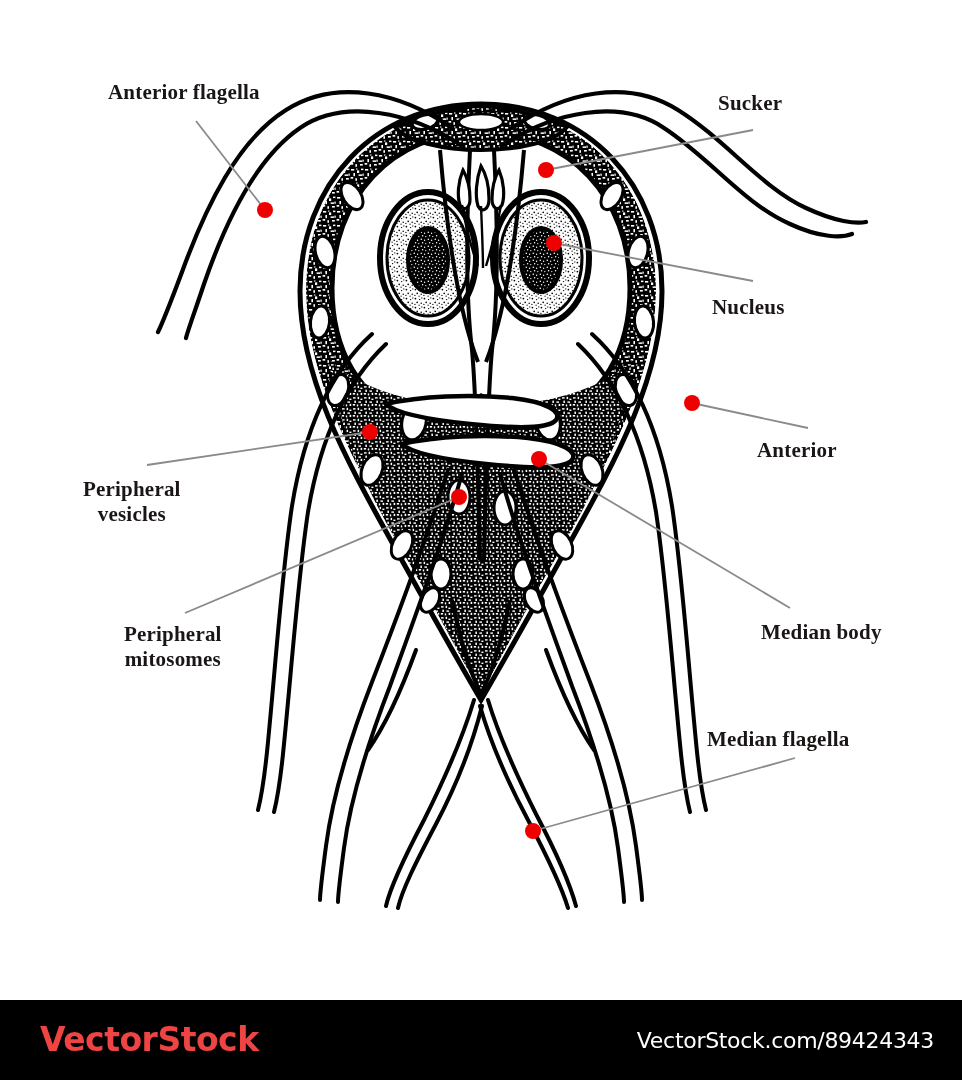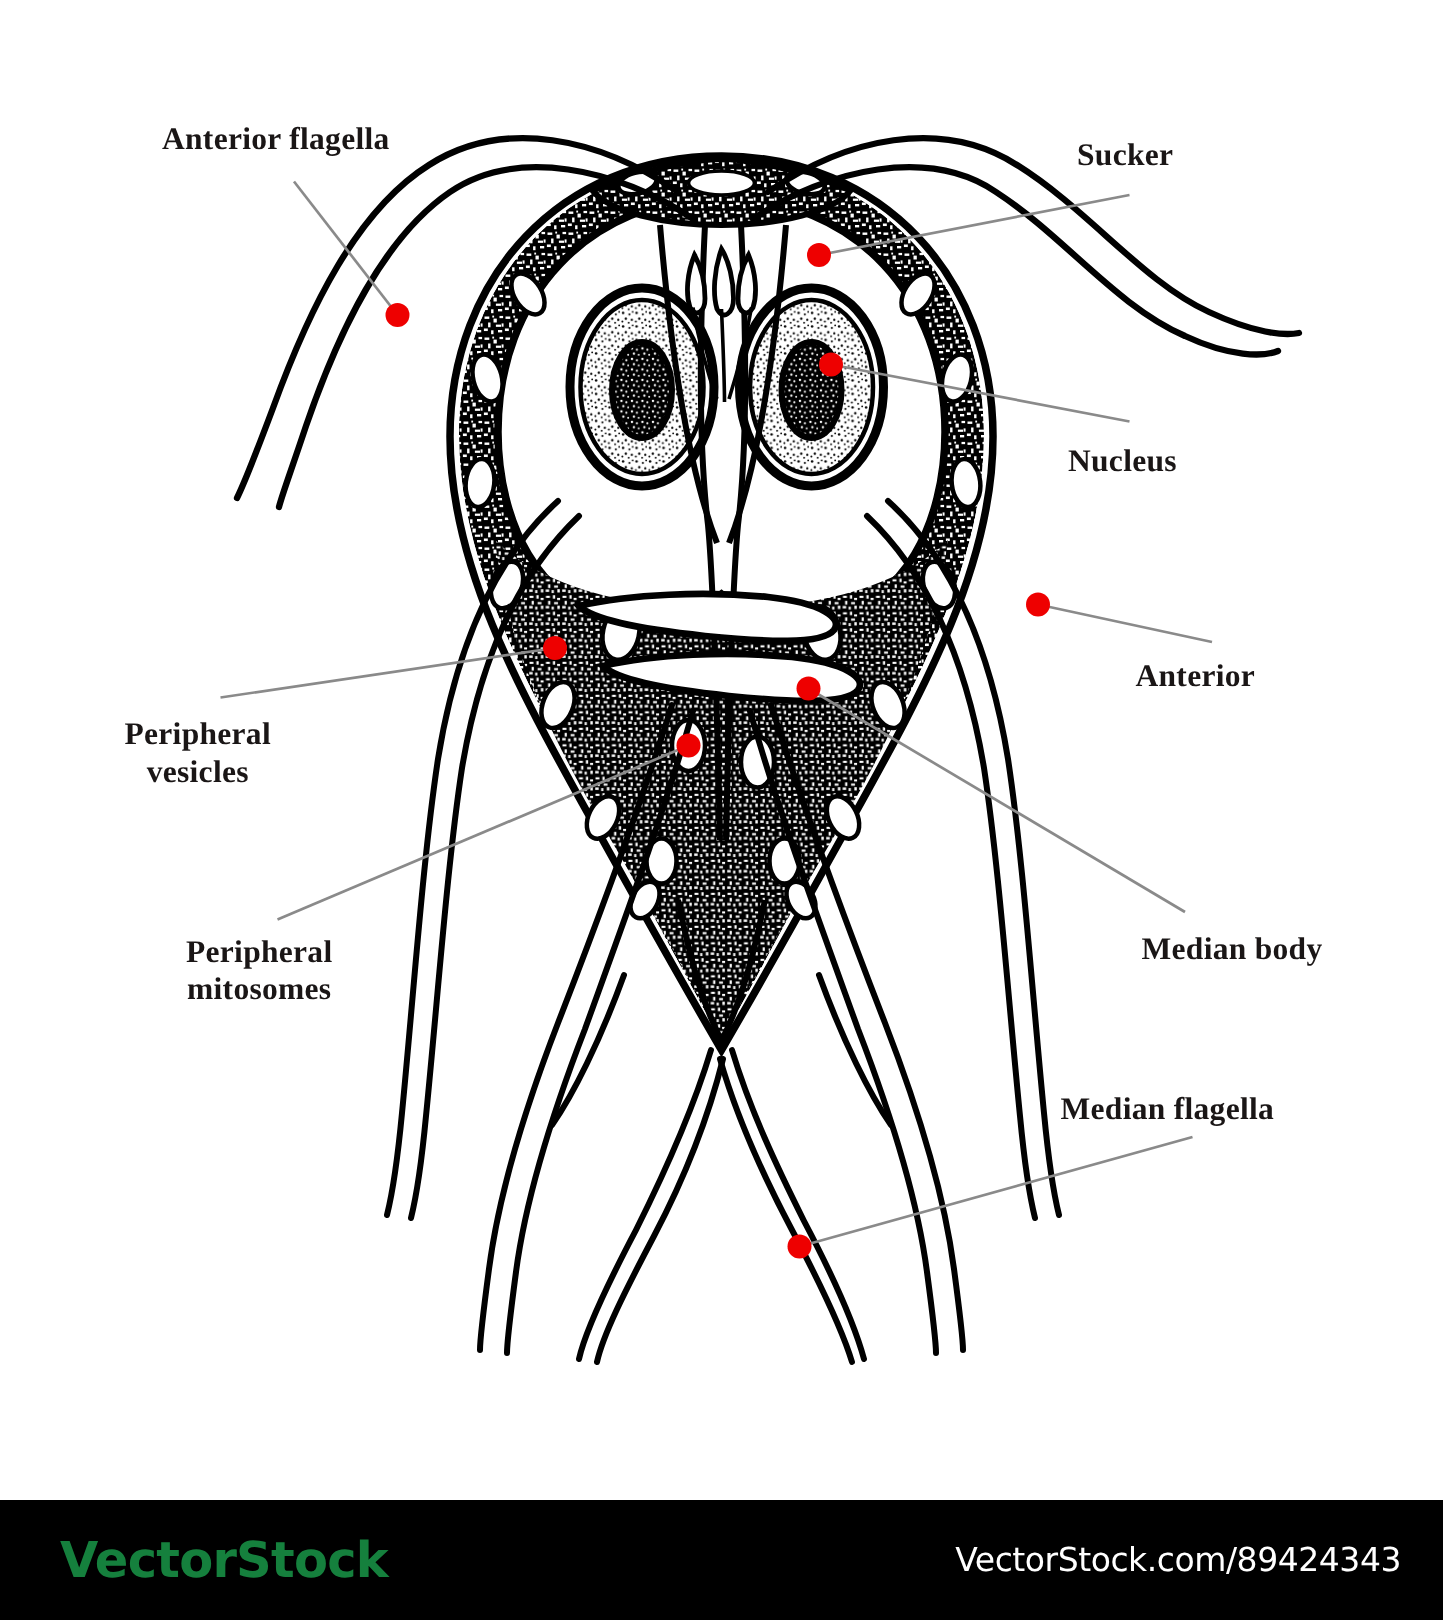--- a/index.html
+++ b/index.html
@@ -23,21 +23,21 @@
     white-space:pre;
   }
   .label.two-line{text-align:center;white-space:pre-line;}
   #footer{
     position:absolute;left:0;top:1000px;width:962px;height:80px;
     background:#000000;
   }
   #footer .brand{
     position:absolute;left:40px;top:20px;
     font-family:"DejaVu Sans", sans-serif;
-    font-weight:700;font-size:33px;color:#15803d;
+    font-weight:700;font-size:33px;color:#ef4444;
     letter-spacing:-0.5px;
   }
   #footer .url{
     position:absolute;right:28px;top:28px;
     font-family:"DejaVu Sans", sans-serif;
     font-weight:400;font-size:22px;color:#ffffff;
     letter-spacing:-0.3px;
   }
 </style>
 </head>

